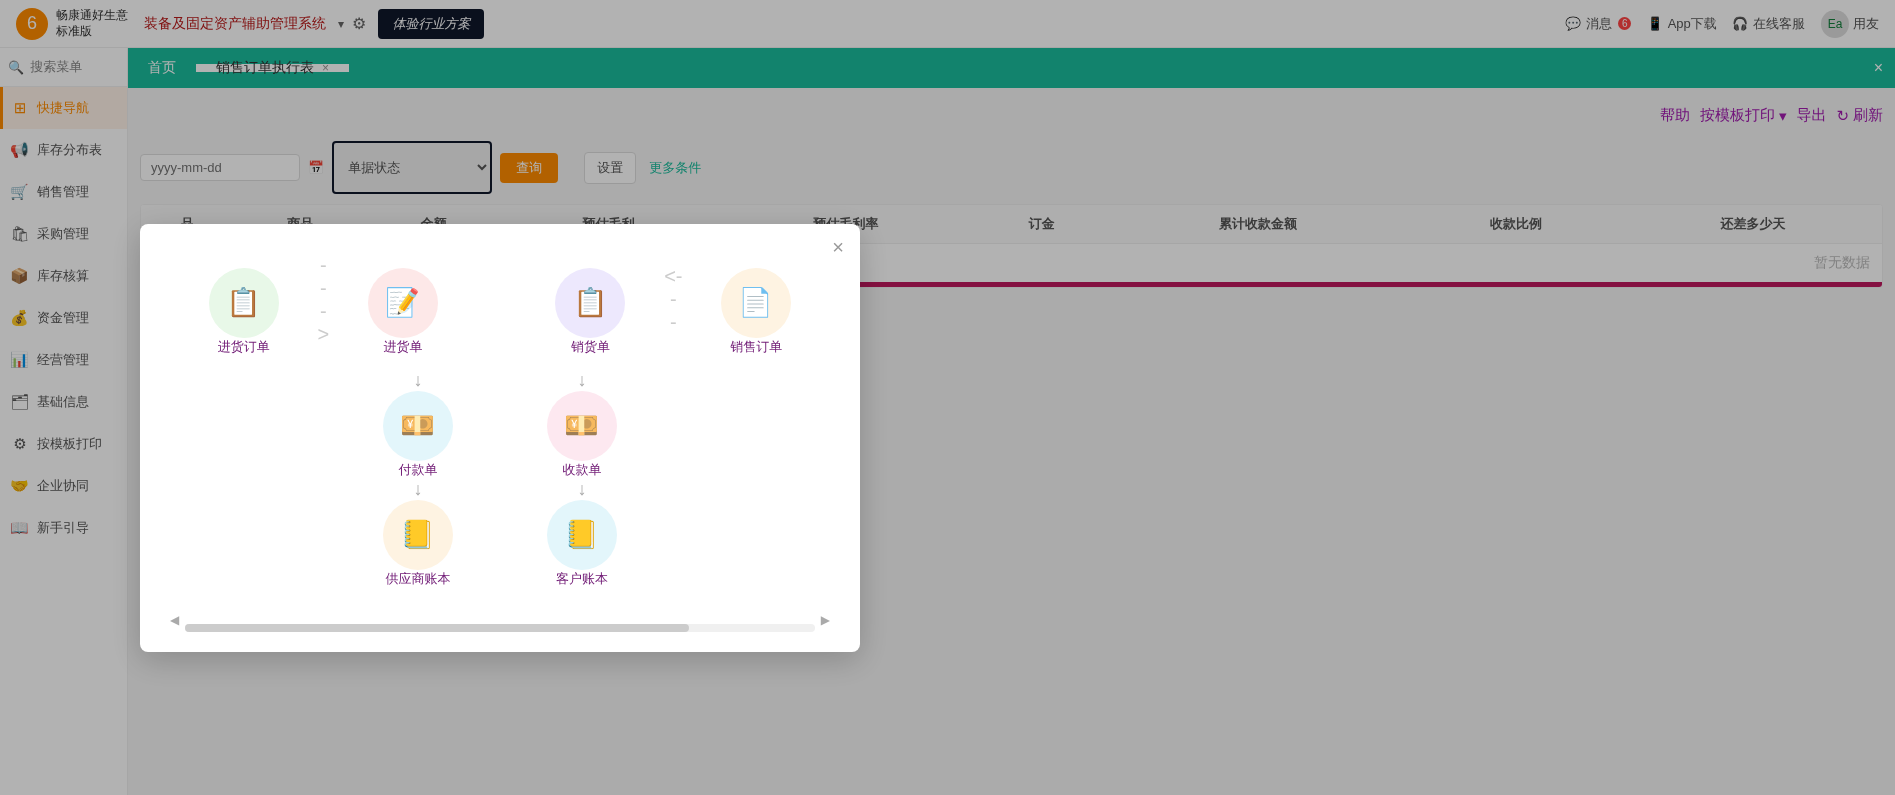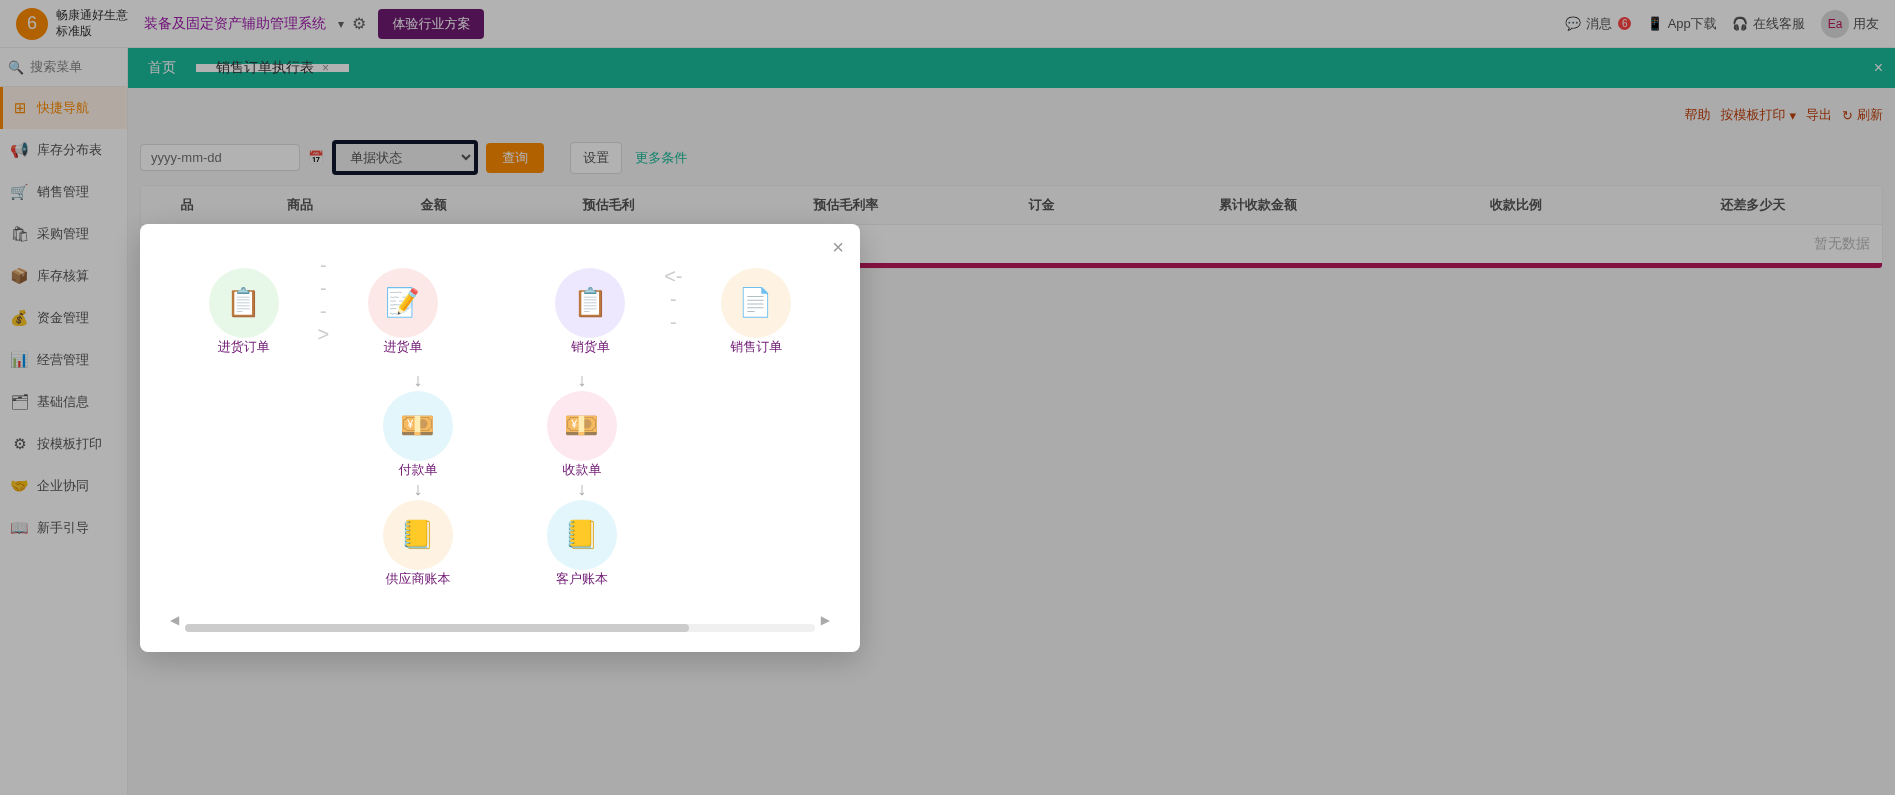--- a/index.html
+++ b/index.html
@@ -9,55 +9,55 @@
     .app-wrapper { display: flex; flex-direction: column; height: 795px; width: 1895px; }
     .top-bar { height: 48px; background: #fff; display: flex; align-items: center; padding: 0 16px; border-bottom: 1px solid #eee; flex-shrink: 0; }
     .main-area { display: flex; flex: 1; overflow: hidden; }
     .sidebar { width: 128px; background: #fff; border-right: 1px solid #eee; display: flex; flex-direction: column; flex-shrink: 0; }
     .content-area { flex: 1; display: flex; flex-direction: column; overflow: hidden; }
 
     
     .logo-area { display: flex; align-items: center; gap: 8px; margin-right: 16px; }
     .logo-icon { width: 32px; height: 32px; background: #ff8c00; border-radius: 50%; display: flex; align-items: center; justify-content: center; color: #fff; font-size: 18px; }
     .logo-text { font-size: 12px; color: #333; line-height: 1.3; }
-    .system-title { color: #a21caf; font-size: 14px; margin-right: 8px; }
+    .system-title { color: #b91c1c; font-size: 14px; margin-right: 8px; }
     .dropdown-btn { background: none; border: none; cursor: pointer; color: #666; font-size: 12px; padding: 4px; }
     .settings-btn { background: none; border: none; cursor: pointer; color: #666; font-size: 16px; padding: 4px; margin-right: 8px; }
-    .experience-btn { background: #701a75; color: #fff; border: none; border-radius: 4px; padding: 6px 14px; cursor: pointer; font-size: 13px; }
+    .experience-btn { background: #0f172a; color: #fff; border: none; border-radius: 4px; padding: 6px 14px; cursor: pointer; font-size: 13px; font-style: italic; }
     .top-right { margin-left: auto; display: flex; align-items: center; gap: 16px; }
     .top-right-item { display: flex; align-items: center; gap: 4px; cursor: pointer; color: #555; font-size: 13px; }
     .badge { background: #f44; color: #fff; border-radius: 10px; font-size: 10px; padding: 1px 4px; margin-left: 2px; }
-    .avatar { width: 28px; height: 28px; background: #ddd; border-radius: 50%; display: flex; align-items: center; justify-content: center; font-size: 12px; color: #be185d; }
+    .avatar { width: 28px; height: 28px; background: #ddd; border-radius: 50%; display: flex; align-items: center; justify-content: center; font-size: 12px; color: #15803d; }
 
     
     .tab-bar { height: 40px; background: #1abc9c; display: flex; align-items: center; padding: 16px 0; flex-shrink: 0; }
     .tab-home { padding: 0 20px; height: 100%; display: flex; align-items: center; color: #fff; cursor: pointer; font-size: 14px; }
     .tab-item { padding: 0 20px; height: 100%; display: flex; align-items: center; background: #fff; color: #333; cursor: pointer; font-size: 14px; gap: 8px; }
     .tab-close { color: #999; font-size: 12px; cursor: pointer; }
     .tab-spacer { flex: 1; }
     .tab-close-right { color: #fff; margin-right: 12px; cursor: pointer; font-size: 16px; }
 
     
     .sidebar-search { padding: 10px 8px; border-bottom: 1px solid #f0f0f0; display: flex; align-items: center; gap: 6px; color: #888; cursor: pointer; }
     .sidebar-item { padding: 12px 8px; display: flex; align-items: center; gap: 8px; cursor: pointer; color: #555; font-size: 13px; transition: background 0.2s; border-left: 3px solid transparent; }
     .sidebar-item.active { background: #fff3e8; border-left: 3px solid #ff8c00; color: #ff8c00; }
     .sidebar-icon { width: 18px; height: 18px; display: flex; align-items: center; justify-content: center; font-size: 15px; }
 
     
     .page-content { flex: 1; padding: 12px; overflow: auto; position: relative; }
 
     
     .page-toolbar { display: flex; align-items: center; justify-content: flex-end; gap: 10px; margin-bottom: 10px; padding: 6px 0; }
-    .toolbar-btn { background: none; border: none; color: #c2410c; cursor: pointer; font-size: 13px; display: flex; align-items: center; gap: 4px; }
+    .toolbar-btn { background: none; border: none; color: #a21caf; cursor: pointer; font-size: 15px; display: flex; align-items: center; gap: 4px; }
     .toolbar-btn-primary { background: #ff8c00; color: #fff; border: none; border-radius: 4px; padding: 6px 16px; cursor: pointer; font-size: 13px; }
 
     
     .filter-row { display: flex; align-items: center; gap: 8px; margin-bottom: 10px; flex-wrap: wrap; }
     .filter-input { border: 1px solid #ddd; border-radius: 4px; padding: 5px 10px; font-size: 13px; color: #999; width: 160px; }
-    .filter-select { border: 4px solid #0f172a; border-radius: 4px; padding: 5px 10px; font-size: 13px; color: #555; width: 146px; }
+    .filter-select { border: 2px solid #0f172a; border-radius: 4px; padding: 16px 10px; font-size: 13px; color: #555; width: 160px; }
     .date-icon { color: #aaa; }
     .more-conditions { color: #1abc9c; cursor: pointer; font-size: 13px; padding: 5px; }
 
     
     .data-table { width: 100%; border-collapse: collapse; background: #fff; font-size: 13px; }
     .data-table th { background: #f9f9f9; padding: 10px 8px; text-align: center; color: #555; border-bottom: 1px solid #eee; white-space: nowrap; }
     .data-table td { padding: 10px 12px; text-align: right; color: #555; border-bottom: 5px solid #be185d; }
     .empty-data { text-align: center; color: #aaa; padding: 60px 0; font-size: 14px; }
 
     

